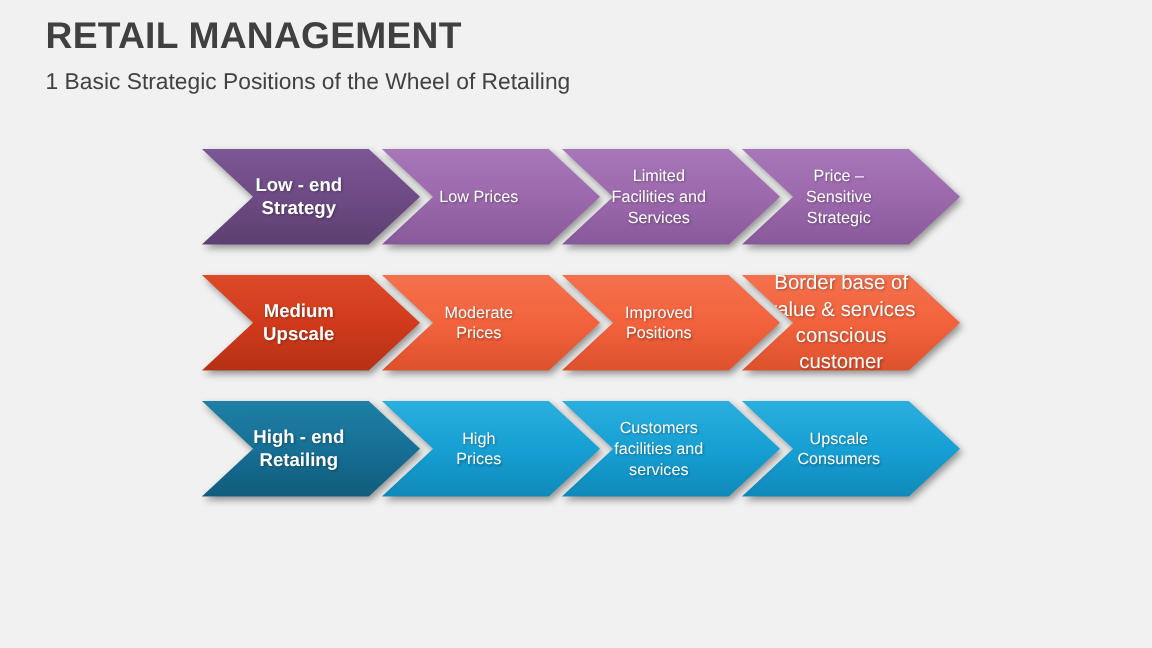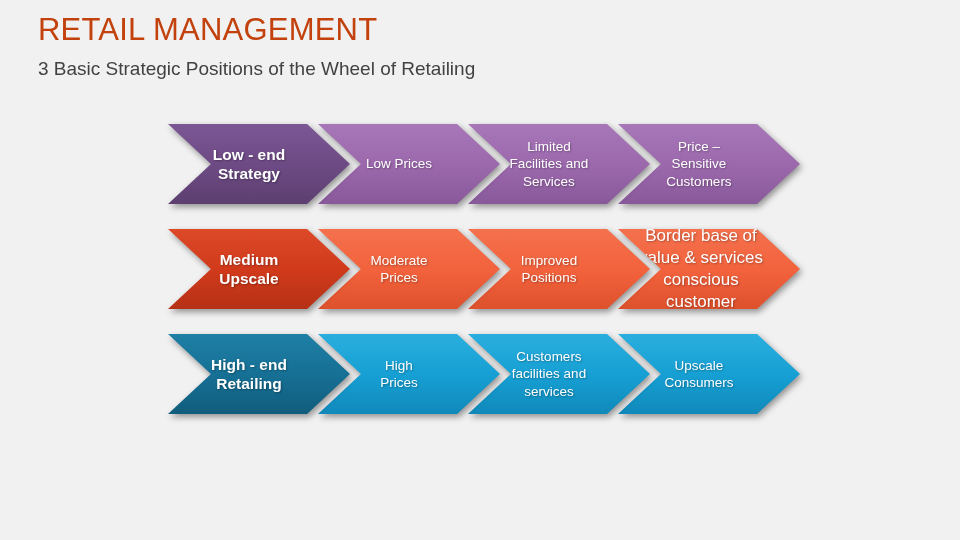--- a/index.html
+++ b/index.html
@@ -12,22 +12,22 @@
     height: 540px;
     background: #f1f1f1;
     font-family: "Liberation Sans", sans-serif;
     overflow: hidden;
   }
   .slide-title {
     position: absolute;
     left: 38px;
     top: 12px;
     font-size: 31px;
-    font-weight: normal;
-    color: #c2410c;
+    font-weight: bold;
+    color: #404040;
     letter-spacing: 0.2px;
   }
   .slide-subtitle {
     position: absolute;
     left: 38px;
     top: 58px;
     font-size: 19px;
     color: #424242;
   }
   .chevron-row {
@@ -88,21 +88,21 @@
   .row-1 .chev.body { background: linear-gradient(180deg, #f4714d 0%, #f2623c 52%, #dd512d 100%); }
   .row-2 .chev.head { background: linear-gradient(180deg, #1f7fa5 0%, #166f94 52%, #115c7c 100%); }
   .row-2 .chev.body { background: linear-gradient(180deg, #2aaede 0%, #169fd3 52%, #1089ba 100%); }
 </style>
 </head>
 <body>
 
 <div id="slide">
 
   <div class="slide-title">RETAIL MANAGEMENT</div>
-  <div class="slide-subtitle">3 Basic Strategic Positions of the Wheel of Retailing</div>
+  <div class="slide-subtitle">1 Basic Strategic Positions of the Wheel of Retailing</div>
 
   <div class="chevron-row row-0">
     <div class="chev-wrap pos-0">
       <div class="chev head">
           <div class="chev-label">Low - end
 Strategy</div>
         </div>
     </div>
     <div class="chev-wrap pos-1">
       <div class="chev body">
@@ -113,21 +113,21 @@
       <div class="chev body">
           <div class="chev-label">Limited
 Facilities and
 Services</div>
         </div>
     </div>
     <div class="chev-wrap pos-3">
       <div class="chev body">
           <div class="chev-label">Price –
 Sensitive
-Customers</div>
+Strategic</div>
         </div>
     </div>
   </div>
 
   <div class="chevron-row row-1">
     <div class="chev-wrap pos-0">
       <div class="chev head">
           <div class="chev-label">Medium
 Upscale</div>
         </div>

